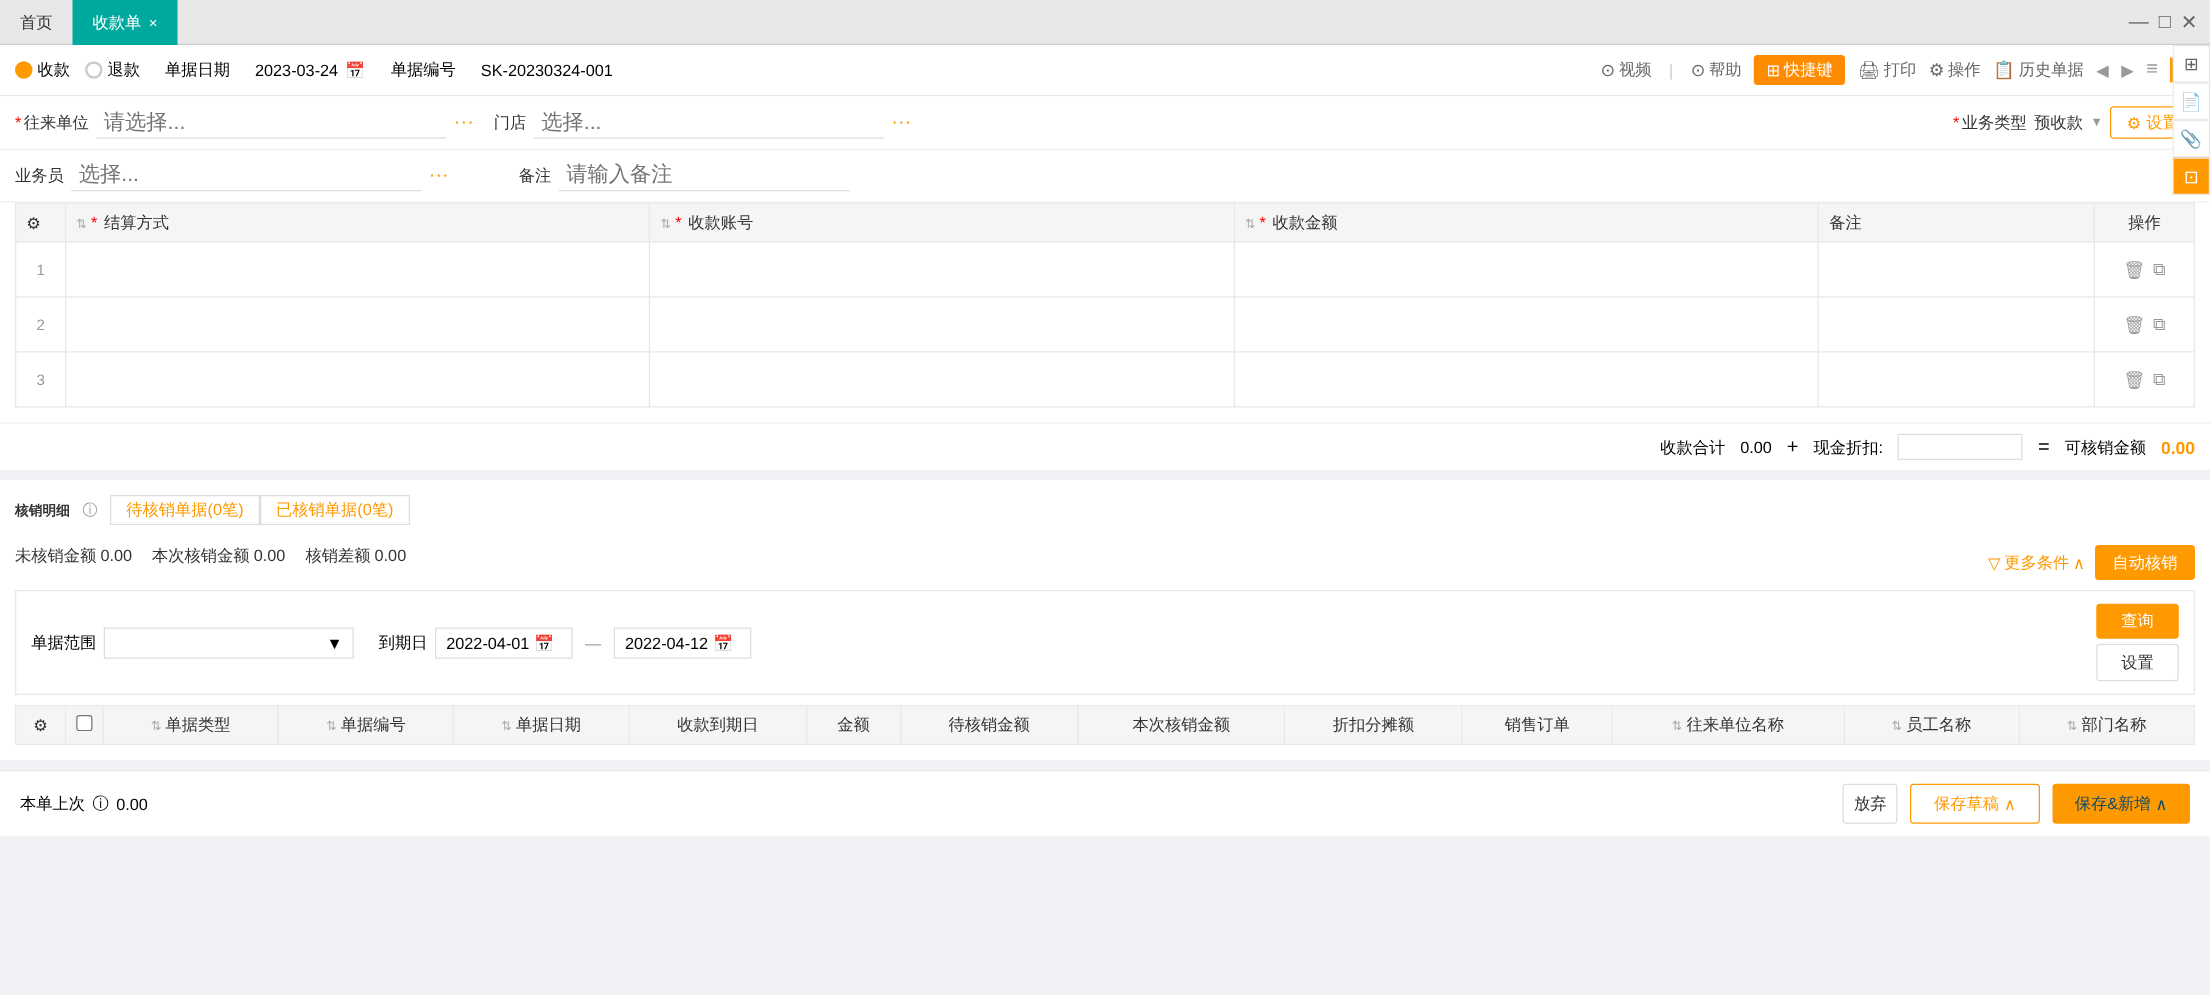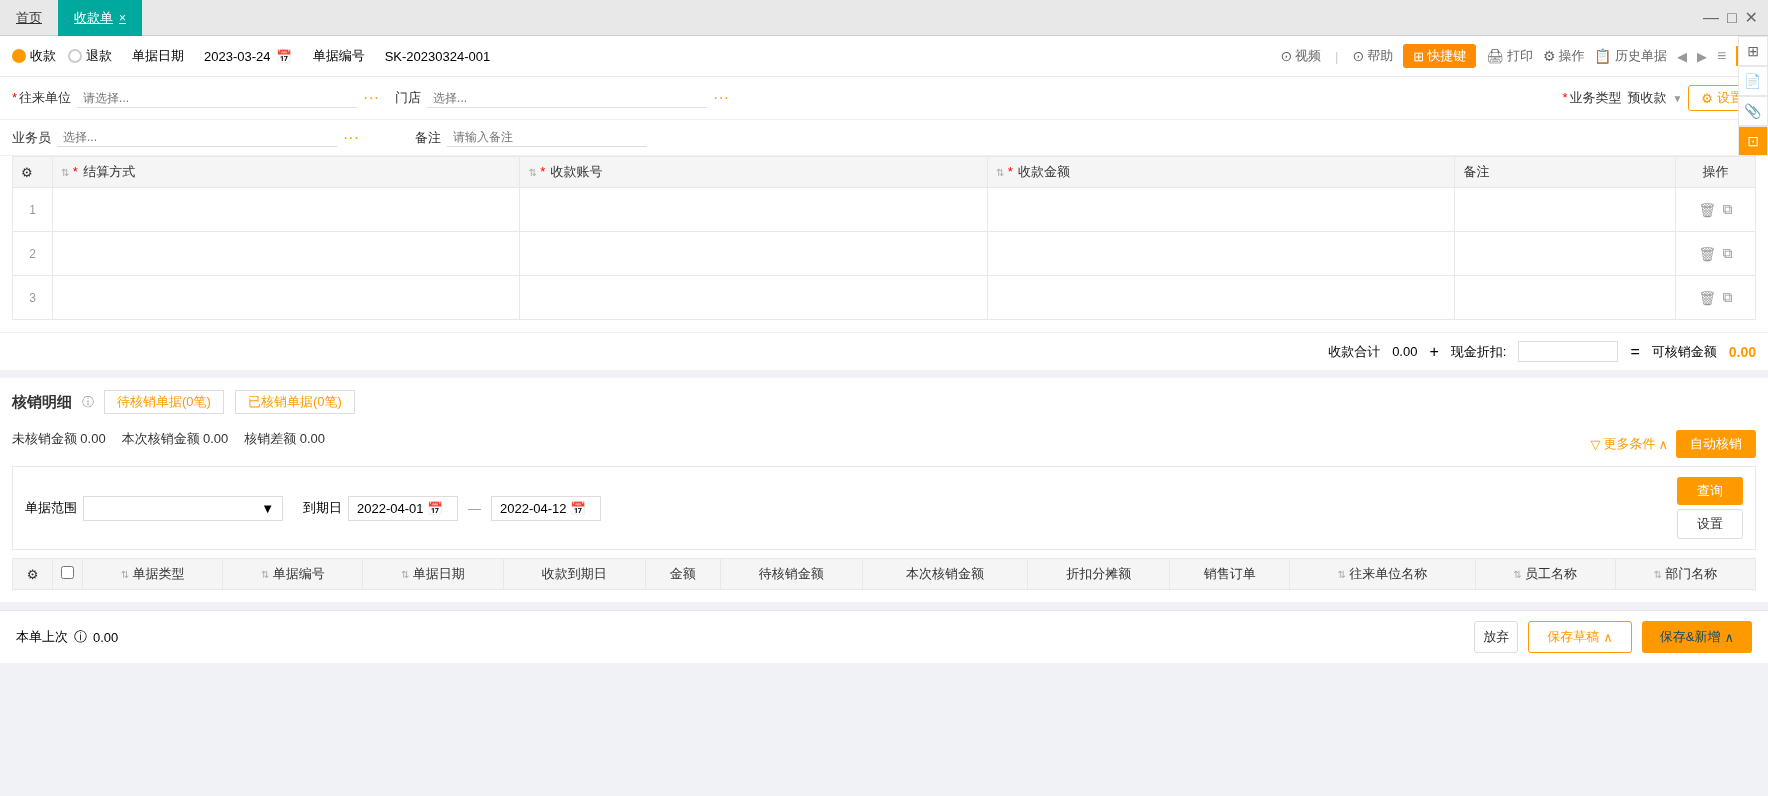--- a/index.html
+++ b/index.html
@@ -1,20 +1,20 @@
 <!DOCTYPE html>
 <html><head>
   <meta charset="utf-8">
   <style>
     * { box-sizing: border-box; margin: 0; padding: 0; font-family: 'Microsoft YaHei', Arial, sans-serif; font-size: 13px; }
     body { background: #f0f2f5; width: 1768px; min-height: 796px; overflow: hidden; }
 
     
     .tab-bar { display: flex; align-items: center; background: #e8e8e8; height: 36px; border-bottom: 1px solid #ccc; }
-    .tab-item { padding: 0 16px; height: 36px; display: flex; align-items: center; cursor: pointer; font-size: 13px; color: #333; text-decoration: underline; }
+    .tab-item { padding: 0 16px; height: 36px; display: flex; align-items: center; cursor: pointer; font-size: 13px; color: #333; }
     .tab-item.active { background: #00a99d; color: #fff; }
     .tab-close { margin-left: 6px; color: #fff; font-size: 12px; cursor: pointer; }
     .tab-bar-right { margin-left: auto; display: flex; align-items: center; gap: 8px; padding-right: 10px; }
     .tab-bar-right span { color: #666; font-size: 16px; cursor: pointer; }
 
     
     .top-bar { display: flex; align-items: center; padding: 8px 12px; background: #fff; border-bottom: 1px solid #e8e8e8; gap: 20px; }
     .radio-group { display: flex; align-items: center; gap: 12px; }
     .radio-item { display: flex; align-items: center; gap: 4px; cursor: pointer; }
     .radio-circle { width: 14px; height: 14px; border-radius: 50%; border: 2px solid #ccc; display: inline-block; }
@@ -25,21 +25,21 @@
     .toolbar { display: flex; align-items: center; justify-content: flex-end; flex: 1; gap: 10px; }
     .toolbar-item { display: flex; align-items: center; gap: 3px; color: #666; cursor: pointer; font-size: 12px; }
     .toolbar-item .icon { font-size: 14px; }
     .toolbar-btn { background: #ff8c00; color: #fff; border: none; padding: 3px 10px; border-radius: 3px; cursor: pointer; font-size: 12px; display: flex; align-items: center; gap: 3px; }
 
     
     .field-row { display: flex; align-items: center; padding: 8px 12px; gap: 16px; background: #fff; border-bottom: 1px solid #f0f0f0; }
     .field-group { display: flex; align-items: center; gap: 6px; }
     .field-label { color: #333; white-space: nowrap; }
     .required { color: red; margin-right: 2px; }
-    .field-input { border: none; border-bottom: 1px solid #ddd; padding: 2px 6px; min-width: 180px; color: #b91c1c; outline: none; font-size: 12px; }
+    .field-input { border: none; border-bottom: 1px solid #ddd; padding: 2px 6px; min-width: 180px; color: #b91c1c; outline: none; font-size: 17px; }
     .field-input.wide { min-width: 280px; }
     .more-btn { color: #f90; font-size: 16px; cursor: pointer; }
     .chevron-down { color: #999; font-size: 10px; }
 
     
     .settings-btn { border: 1px solid #f90; color: #f90; background: #fff; padding: 3px 12px; border-radius: 3px; cursor: pointer; display: flex; align-items: center; gap: 4px; font-size: 12px; }
 
     
     .table-wrap { background: #fff; padding: 0 12px 12px; }
     .data-table { width: 100%; border-collapse: collapse; border: 1px solid #e8e8e8; }
@@ -51,22 +51,22 @@
     .action-icon { color: #999; cursor: pointer; font-size: 14px; }
 
     
     .summary-row { display: flex; align-items: center; justify-content: flex-end; padding: 8px 12px; gap: 12px; background: #fff; border-top: 1px solid #f0f0f0; }
     .summary-orange { color: #f90; font-size: 14px; font-weight: bold; }
     .summary-input { border: 1px solid #ddd; padding: 2px 6px; width: 100px; outline: none; }
 
     
     .verify-section { background: #fff; margin-top: 8px; padding: 12px; }
     .verify-header { display: flex; align-items: center; gap: 10px; margin-bottom: 8px; }
-    .verify-title { font-size: 15px; font-weight: bold; color: #333; }
-    .verify-tabs { display: flex; gap: 11px; border-radius: 12px; }
+    .verify-title { font-size: 11px; font-weight: bold; color: #333; }
+    .verify-tabs { display: flex; gap: 0; border-radius: 12px; }
     .verify-tab { padding: 2px 12px; border: 1px solid #ddd; cursor: pointer; font-size: 12px; color: #f90; background: #fff; }
     .info-icon { color: #999; font-size: 12px; cursor: pointer; }
     .stat-item { font-size: 12px; color: #666; }
     .stat-item span { color: #333; }
 
     .filter-row { display: flex; align-items: flex-start; justify-content: space-between; padding: 8px 0; }
     .filter-left { display: flex; align-items: center; gap: 16px; }
     .filter-right { display: flex; align-items: center; gap: 8px; }
     .more-conditions { color: #f90; font-size: 12px; cursor: pointer; display: flex; align-items: center; gap: 3px; }
     .auto-verify-btn { background: #f90; color: #fff; border: none; padding: 5px 14px; border-radius: 3px; cursor: pointer; font-size: 13px; }

